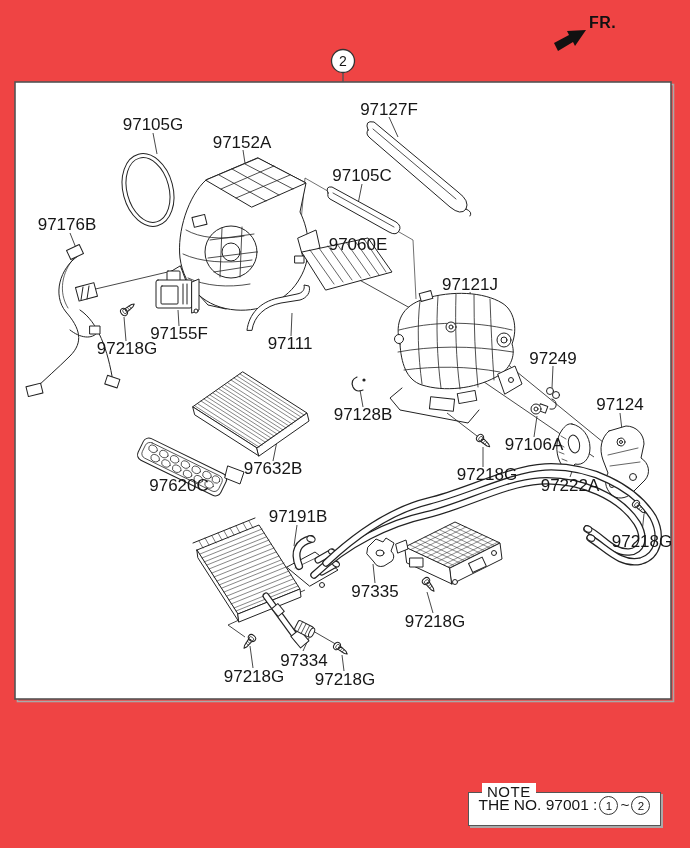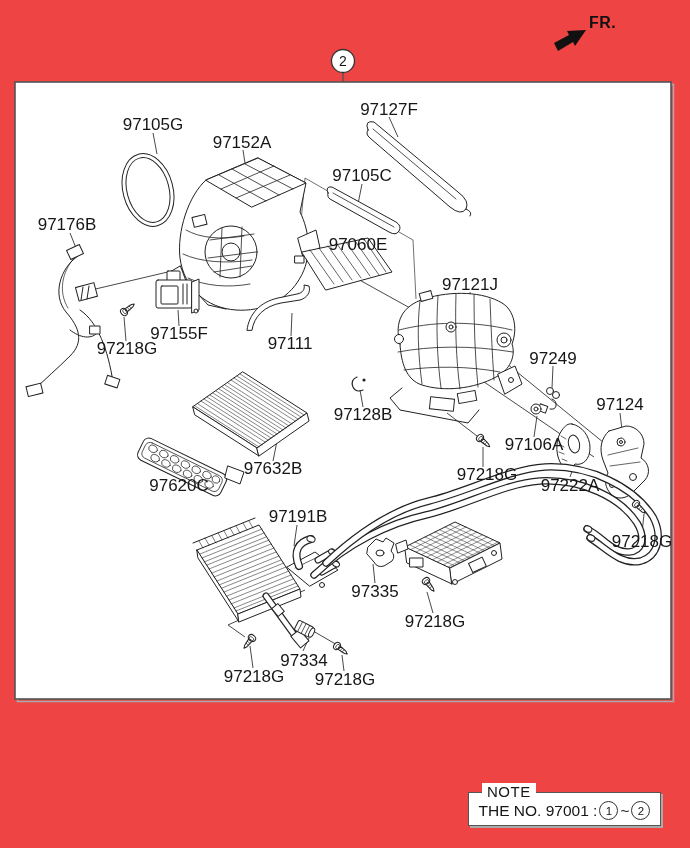--- a/index.html
+++ b/index.html
@@ -6,21 +6,21 @@
   .stage{position:relative;width:690px;height:848px;background:#ef4444;overflow:hidden;
          font-family:"Liberation Sans",sans-serif;color:#141414;}
   svg{position:absolute;left:0;top:0;}
   .lbl{font:17px "Liberation Sans",sans-serif;fill:#161616;text-anchor:middle;}
   .frlbl{font:bold 16px "Liberation Sans",sans-serif;fill:#111;letter-spacing:.5px;}
   .callout-num{font:14px "Liberation Sans",sans-serif;fill:#161616;text-anchor:middle;}
   .note-box{position:absolute;left:468px;top:792px;width:193px;height:34px;
             border:1.5px solid #555;background:#fff;box-shadow:2px 2px 0 #aaa;box-sizing:border-box;}
   .note-legend{position:absolute;top:-10px;left:13px;background:#fff;padding:0 5px;
                font-size:15px;letter-spacing:.5px;color:#161616;}
-  .note-line{display:flex;align-items:center;justify-content:center;gap:2px;
+  .note-line{display:flex;justify-content:center;gap:2px;
              height:100%;padding-top:3px;box-sizing:border-box;font-size:15.5px;color:#161616;}
   .circ{width:17px;height:17px;border:1.3px solid #333;border-radius:50%;
         display:inline-flex;align-items:center;justify-content:center;
         font-size:11.5px;flex:0 0 auto;}
 </style>
 </head>
 <body>
 
 <div class="stage">
 <svg width="690" height="848" viewBox="0 0 690 848">

